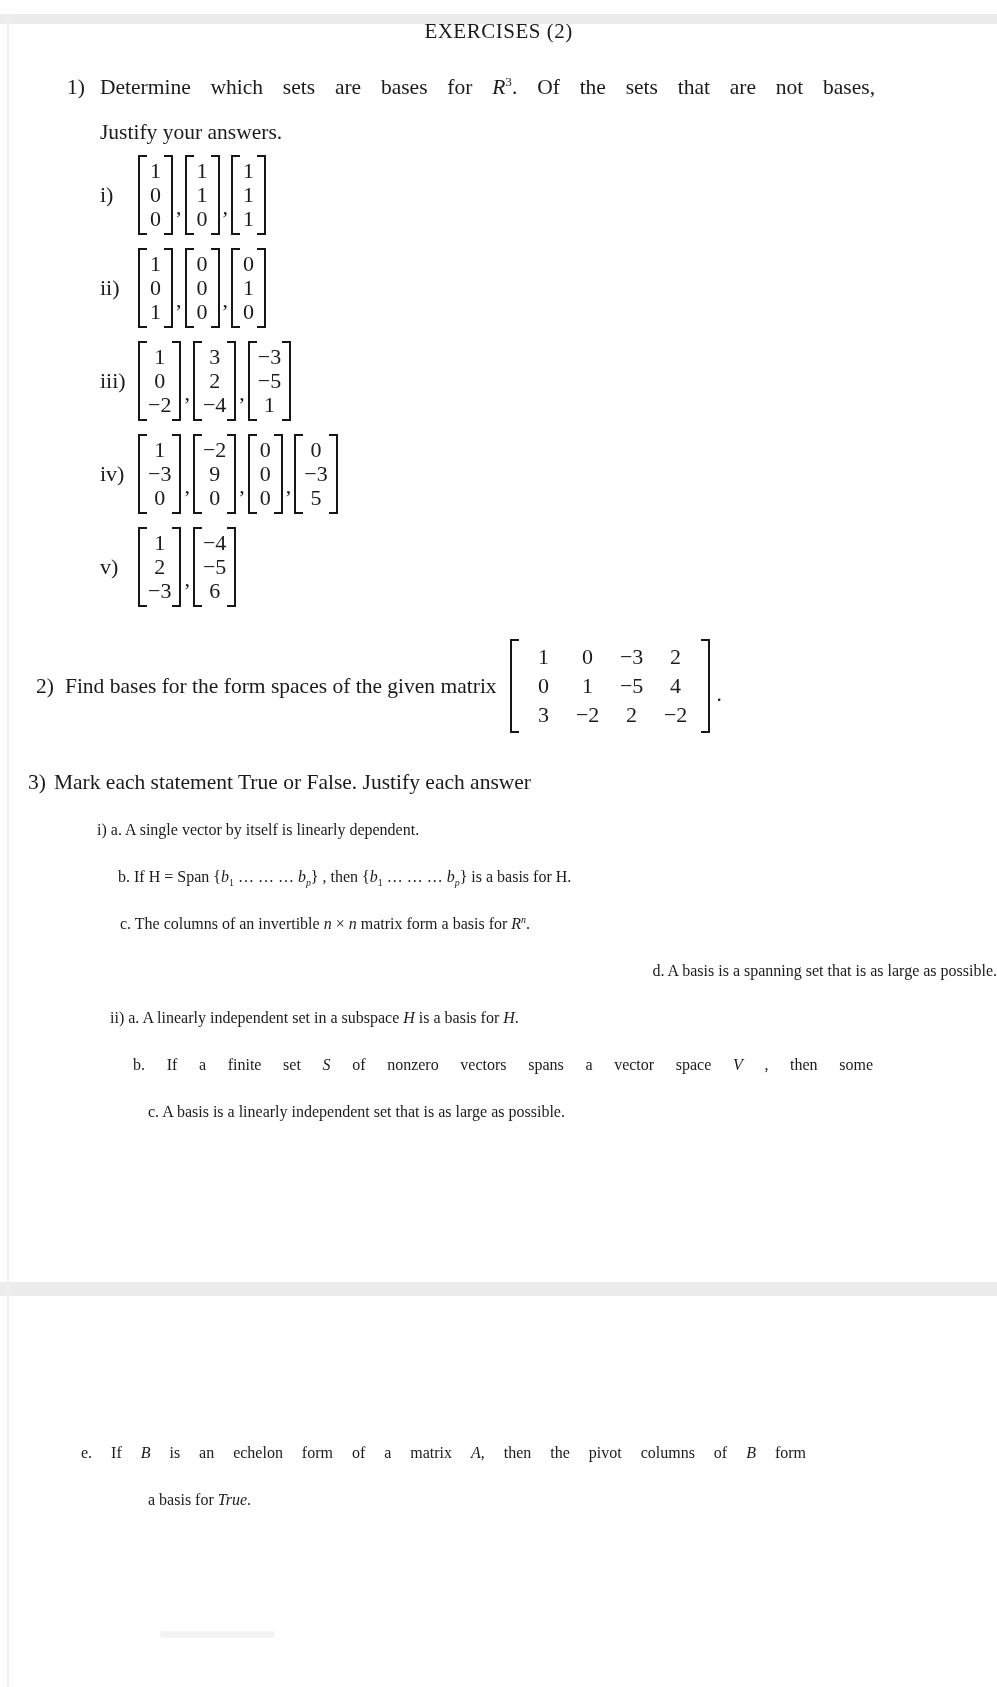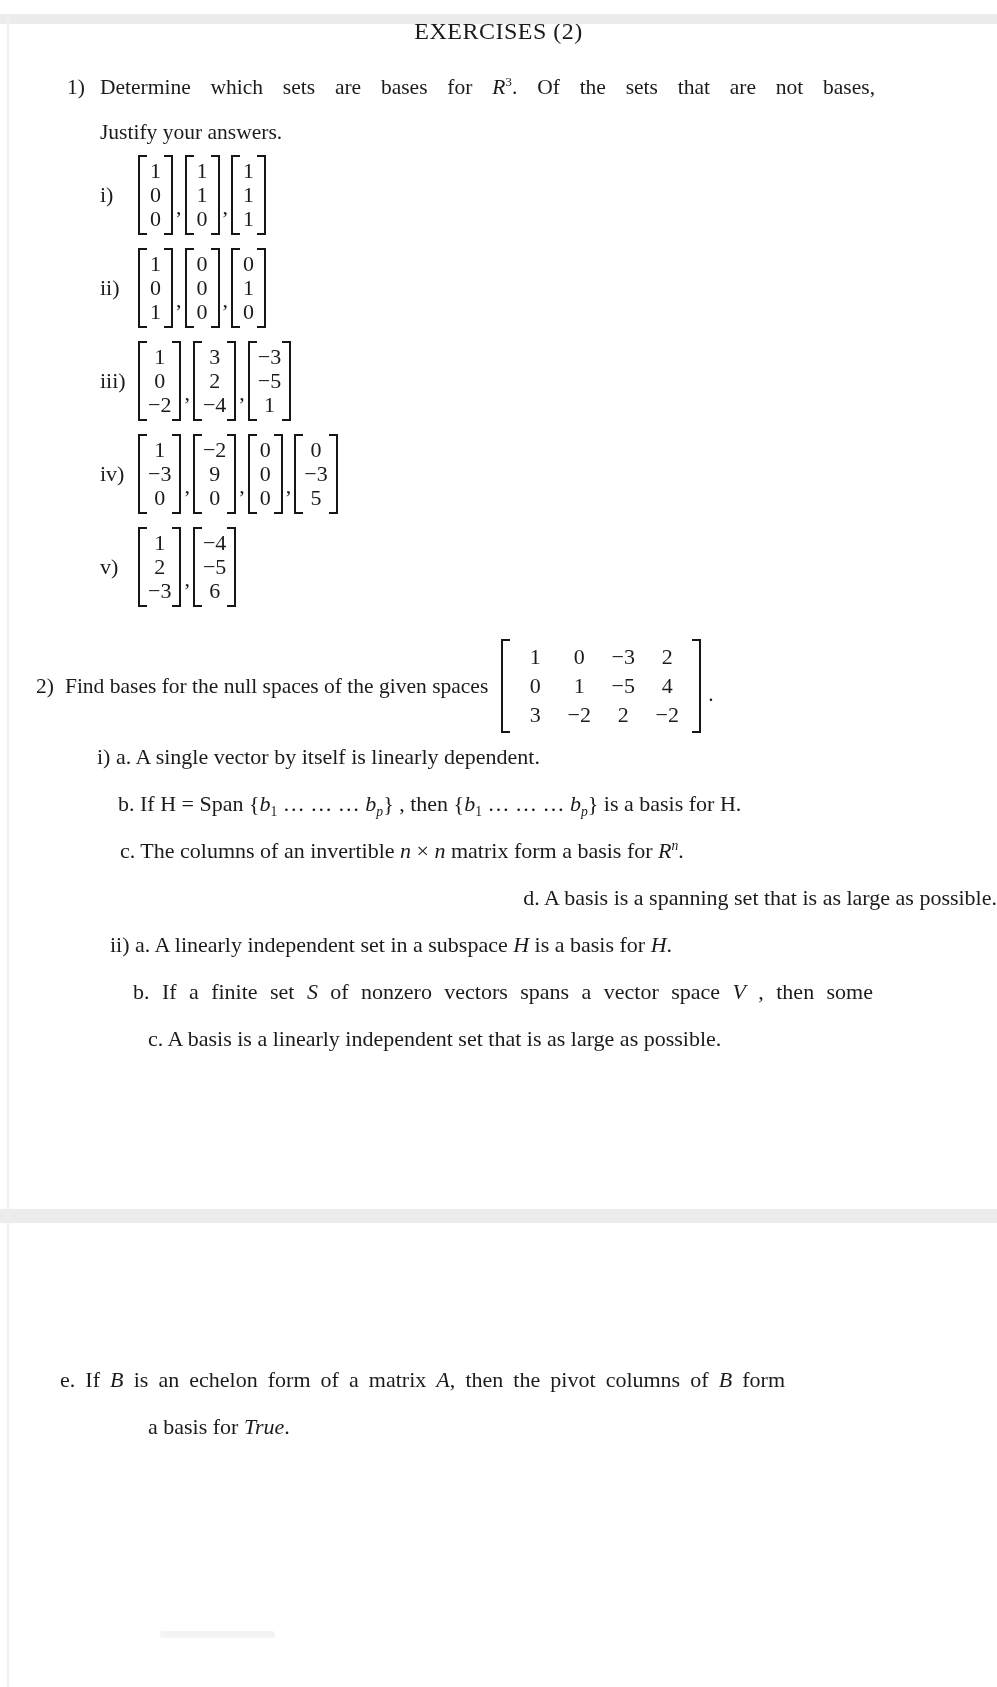--- a/index.html
+++ b/index.html
@@ -8,21 +8,21 @@
     background:#ffffff;color:#1b1b1b;
     font-family:"Liberation Serif", serif;
   }
   .page{position:relative;width:997px;height:1687px;}
   .top-strip{position:absolute;top:0;left:0;right:0;height:10px;background:#ececec;}
   .left-line{position:absolute;top:0;left:7px;width:2px;height:100%;background:#f0f0f0;}
 
   .title{
     margin:14px 0 0 0;
     text-align:center;
-    font-size:24px;font-weight:400;line-height:34px;
+    font-size:21px;font-weight:400;line-height:34px;
     letter-spacing:0.5px;
   }
 
   
   .p1{position:relative;margin:17px 0 0 100px;width:775px;font-size:21.5px;}
   .p1 .qnum{position:absolute;left:-33px;top:0;line-height:45px;}
   .line{height:45px;line-height:45px;white-space:normal;}
   .justify-last{text-align:justify;text-align-last:justify;}
 
   
@@ -47,30 +47,30 @@
   .matrix::before,.matrix::after{content:"";position:absolute;top:0;bottom:0;width:7px;}
   .matrix::before{left:0;border:2px solid #161616;border-right:none;}
   .matrix::after{right:0;border:2px solid #161616;border-left:none;}
   .mgrid{display:grid;grid-template-columns:repeat(4,44px);row-gap:3px;}
   .mcell{font-size:22px;line-height:26px;text-align:center;}
   .q2period{align-self:center;transform:translateY(8px);margin-left:7px;}
 
   
   .q3head{margin:26px 0 0 28px;font-size:21.5px;height:47px;line-height:47px;}
   .q3head .qnum3{margin-right:8px;}
-  .stmt{font-size:22px;height:47px;line-height:47px;}
+  .stmt{font-size:16px;height:47px;line-height:47px;}
   .s-ia{margin-left:97px;}
   .s-ib{margin-left:118px;}
   .s-ic{margin-left:120px;}
   .s-id{margin-left:75px;text-align:right;}
   .s-iia{margin-left:110px;}
   .s-iib1{margin-left:133px;width:740px;}
   .s-iib2{margin-left:133px;}
   .s-iic{margin-left:148px;}
-  .s-e1{margin-left:60px;width:725px;margin-top:133px;}
+  .s-e1{margin-left:81px;width:725px;margin-top:133px;}
   .s-e2{margin-left:148px;}
 
   sup{font-size:62%;line-height:0;vertical-align:super;}
   sub{font-size:62%;line-height:0;vertical-align:sub;}
 
   .band{margin-top:147px;height:14px;background:#ececec;}
   .smudge1{position:absolute;left:160px;top:1617px;width:115px;height:7px;background:#f4f4f4;border-radius:3px;}
 </style>
 </head>
 <body>
@@ -185,40 +185,43 @@
         <span class="vec">
           <span class="vnum">−4</span>
           <span class="vnum">−5</span>
           <span class="vnum">6</span>
         </span>
       </div>
     </div>
 
   <div class="q2row">
     <span class="qnum2">2)</span>
-    <span class="q2text">Find bases for the null spaces of the given spaces</span>
+    <span class="q2text">Find bases for the form spaces of the given matrix</span>
     <span class="matrix">
         <span class="mgrid">
           <span class="mcell">1</span>
           <span class="mcell">0</span>
           <span class="mcell">−3</span>
           <span class="mcell">2</span>
           <span class="mcell">0</span>
           <span class="mcell">1</span>
           <span class="mcell">−5</span>
           <span class="mcell">4</span>
           <span class="mcell">3</span>
           <span class="mcell">−2</span>
           <span class="mcell">2</span>
           <span class="mcell">−2</span>
         </span>
       </span>
     <span class="q2period">.</span>
   </div>
 
+  <div class="q3head">
+    <span class="qnum3">3)</span><span>Mark each statement True or False. Justify each answer</span>
+  </div>
 
   <div class="stmt s-ia">i) a. A single vector by itself is linearly dependent.</div>
   <div class="stmt s-ib">b. If H = Span {<i>b</i><sub>1</sub> … … … <i>b</i><sub><i>p</i></sub>} , then {<i>b</i><sub>1</sub> … … … <i>b</i><sub><i>p</i></sub>} is a basis for H.</div>
   <div class="stmt s-ic">c. The columns of an invertible <i>n</i> × <i>n</i> matrix form a basis for <i>R</i><sup><i>n</i></sup>.</div>
   <div class="stmt s-id">d. A basis is a spanning set that is as large as possible.</div>
   <div class="stmt s-iia">ii) a. A linearly independent set in a subspace <i>H</i> is a basis for <i>H</i>.</div>
   <div class="stmt s-iib1 justify-last">b. If a finite set <i>S</i> of nonzero vectors spans a vector space <i>V</i> , then some</div>
   <div class="stmt s-iic">c. A basis is a linearly independent set that is as large as possible.</div>
 
   <div class="band"></div>

